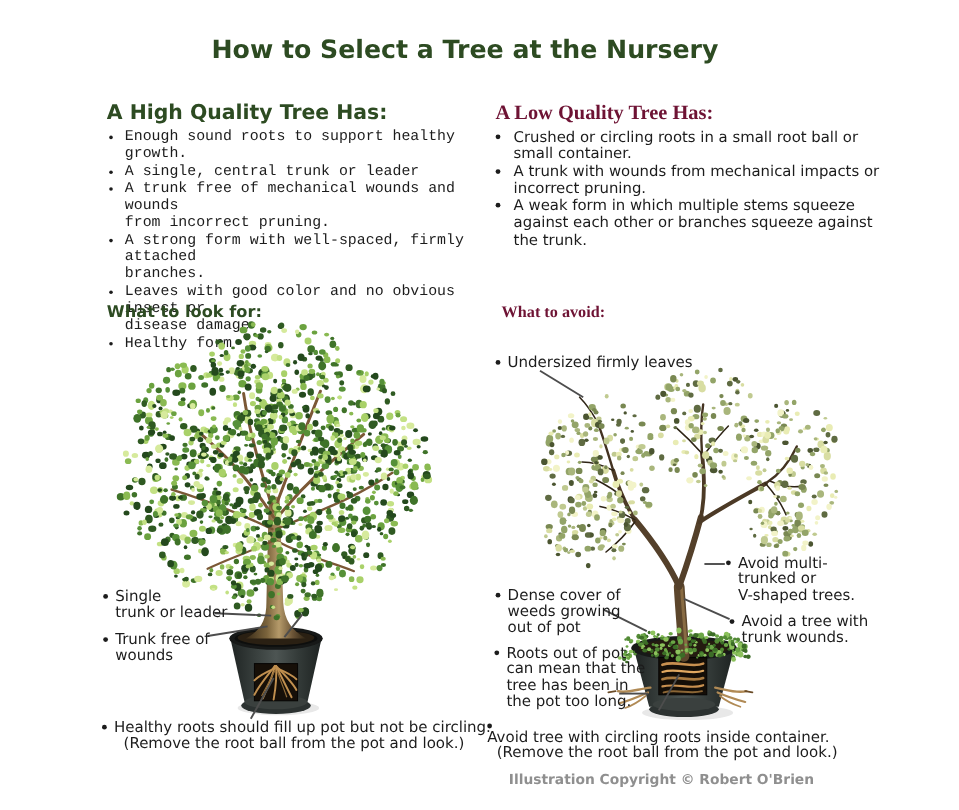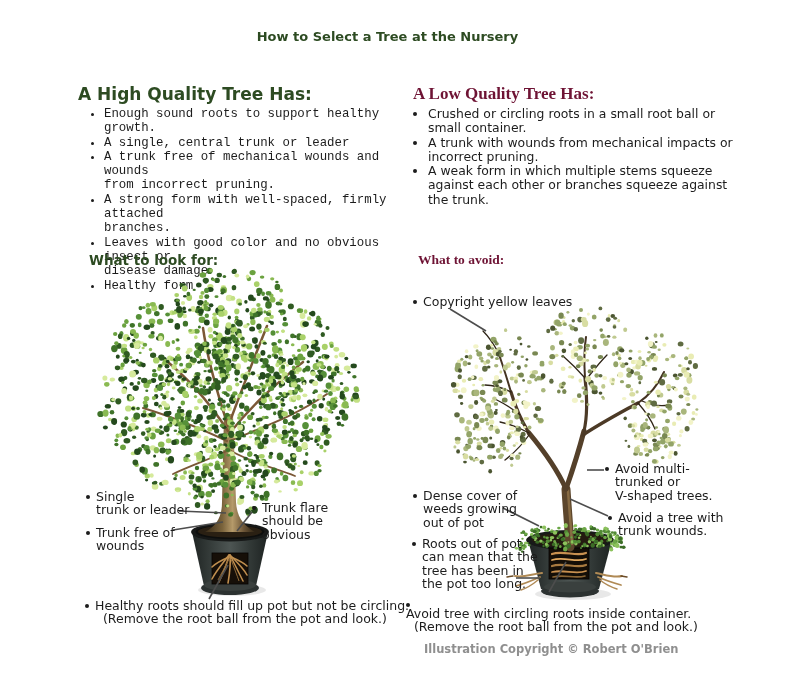--- a/index.html
+++ b/index.html
@@ -1,24 +1,24 @@
 <!DOCTYPE html>
 <html><head>
 <meta charset="utf-8">
 <style>
   html,body{margin:0;padding:0;background:#fff;}
   .page{position:relative;width:799px;height:675px;background:#ffffff;overflow:hidden;
         font-family:"DejaVu Sans","Liberation Sans",sans-serif;color:#1c1c1c;}
   .title{position:absolute;left:0;top:29px;width:775px;text-align:center;
-         font-size:13px;font-weight:bold;color:#2d4b22;margin:0;}
+         font-size:21px;font-weight:bold;color:#2d4b22;margin:0;}
   .h2{position:absolute;font-size:17px;font-weight:bold;margin:0;}
   .h3{position:absolute;font-size:13.5px;font-weight:bold;margin:0;}
   .green{color:#2d4b22;}
   .maroon{color:#6e1334;font-family:Liberation Serif, serif;}
-  .hq-h{left:78px;top:84px;}
+  .hq-h{left:89px;top:84px;}
   .lq-h{left:413px;top:84px;}
   .lookfor-h{left:89px;top:252px;}
   .avoid-h{left:418px;top:252px;}
   ul.blist{position:absolute;margin:0;padding:0 0 0 16px;width:324px;
            font-size:12.4px;line-height:14.3px;color:#1c1c1c;}
   ul.blist li{margin:0;white-space:pre-line;}
   #hqlist{left:88px;top:107px;font-family:Liberation Mono, monospace;}
   #lqlist{left:412px;top:107px;}
   .callout{position:absolute;display:flex;font-size:12.5px;line-height:13.3px;
            color:#1c1c1c;z-index:5;}
@@ -2209,35 +2209,29 @@
   <div class="callout co-single">
     <span class="dot"></span>
     <span class="ct">Single
 trunk or leader</span>
   </div>
   <div class="callout co-free">
     <span class="dot"></span>
     <span class="ct">Trunk free of
 wounds</span>
   </div>
-  <div class="callout co-flare">
-    <span class="dot"></span>
-    <span class="ct">Trunk flare
-should be
-obvious</span>
-  </div>
   <div class="callout co-healthy">
     <span class="dot"></span>
     <span class="ct">Healthy roots should fill up pot but not be circling.
   (Remove the root ball from the pot and look.)</span>
   </div>
 
   <div class="callout co-undersized">
     <span class="dot"></span>
-    <span class="ct">Copyright yellow leaves</span>
+    <span class="ct">Undersized firmly leaves</span>
   </div>
   <div class="callout co-multi">
     <span class="dot"></span>
     <span class="ct">Avoid multi-
 trunked or
 V-shaped trees.</span>
   </div>
   <div class="callout co-dense">
     <span class="dot"></span>
     <span class="ct">Dense cover of

